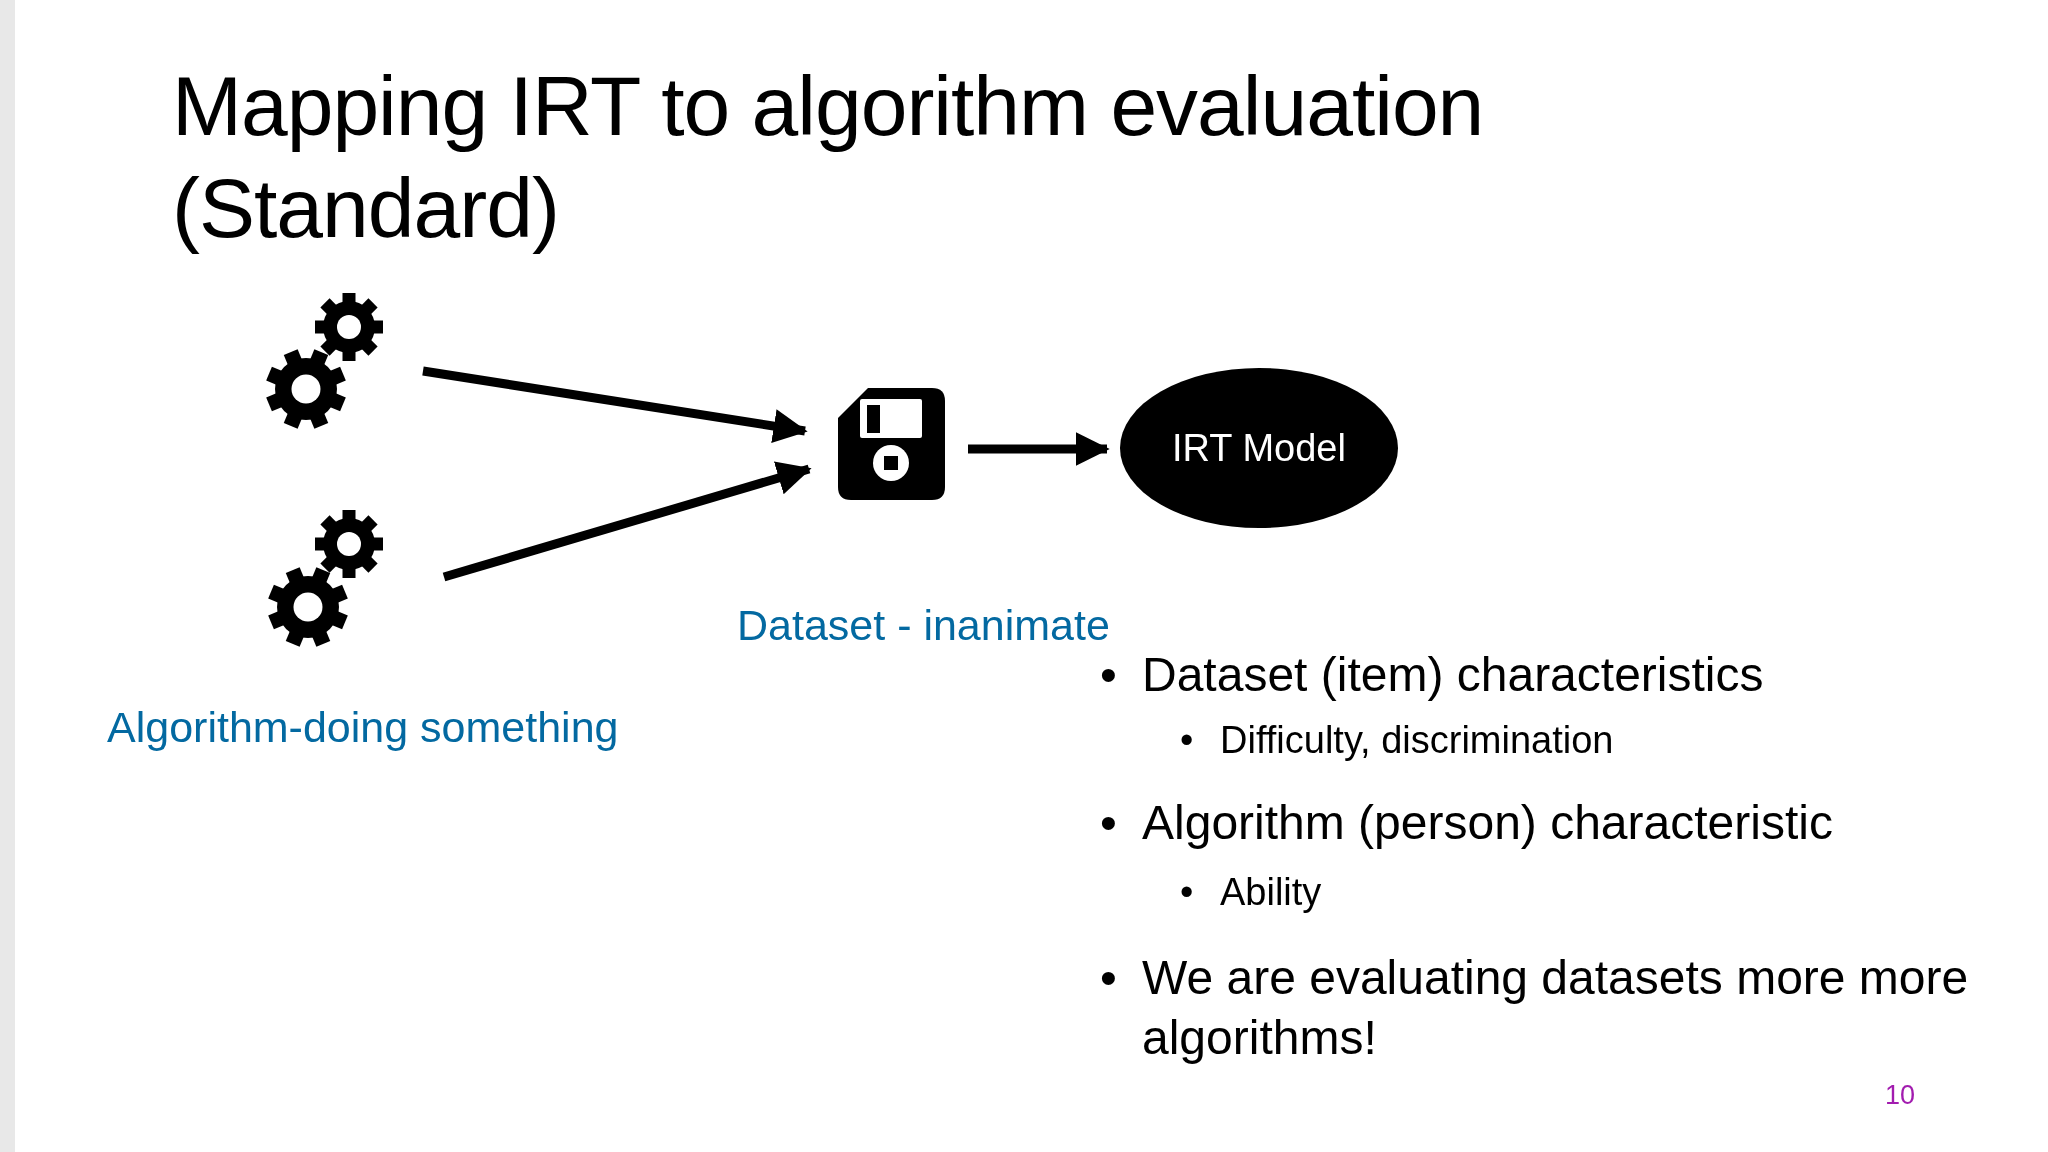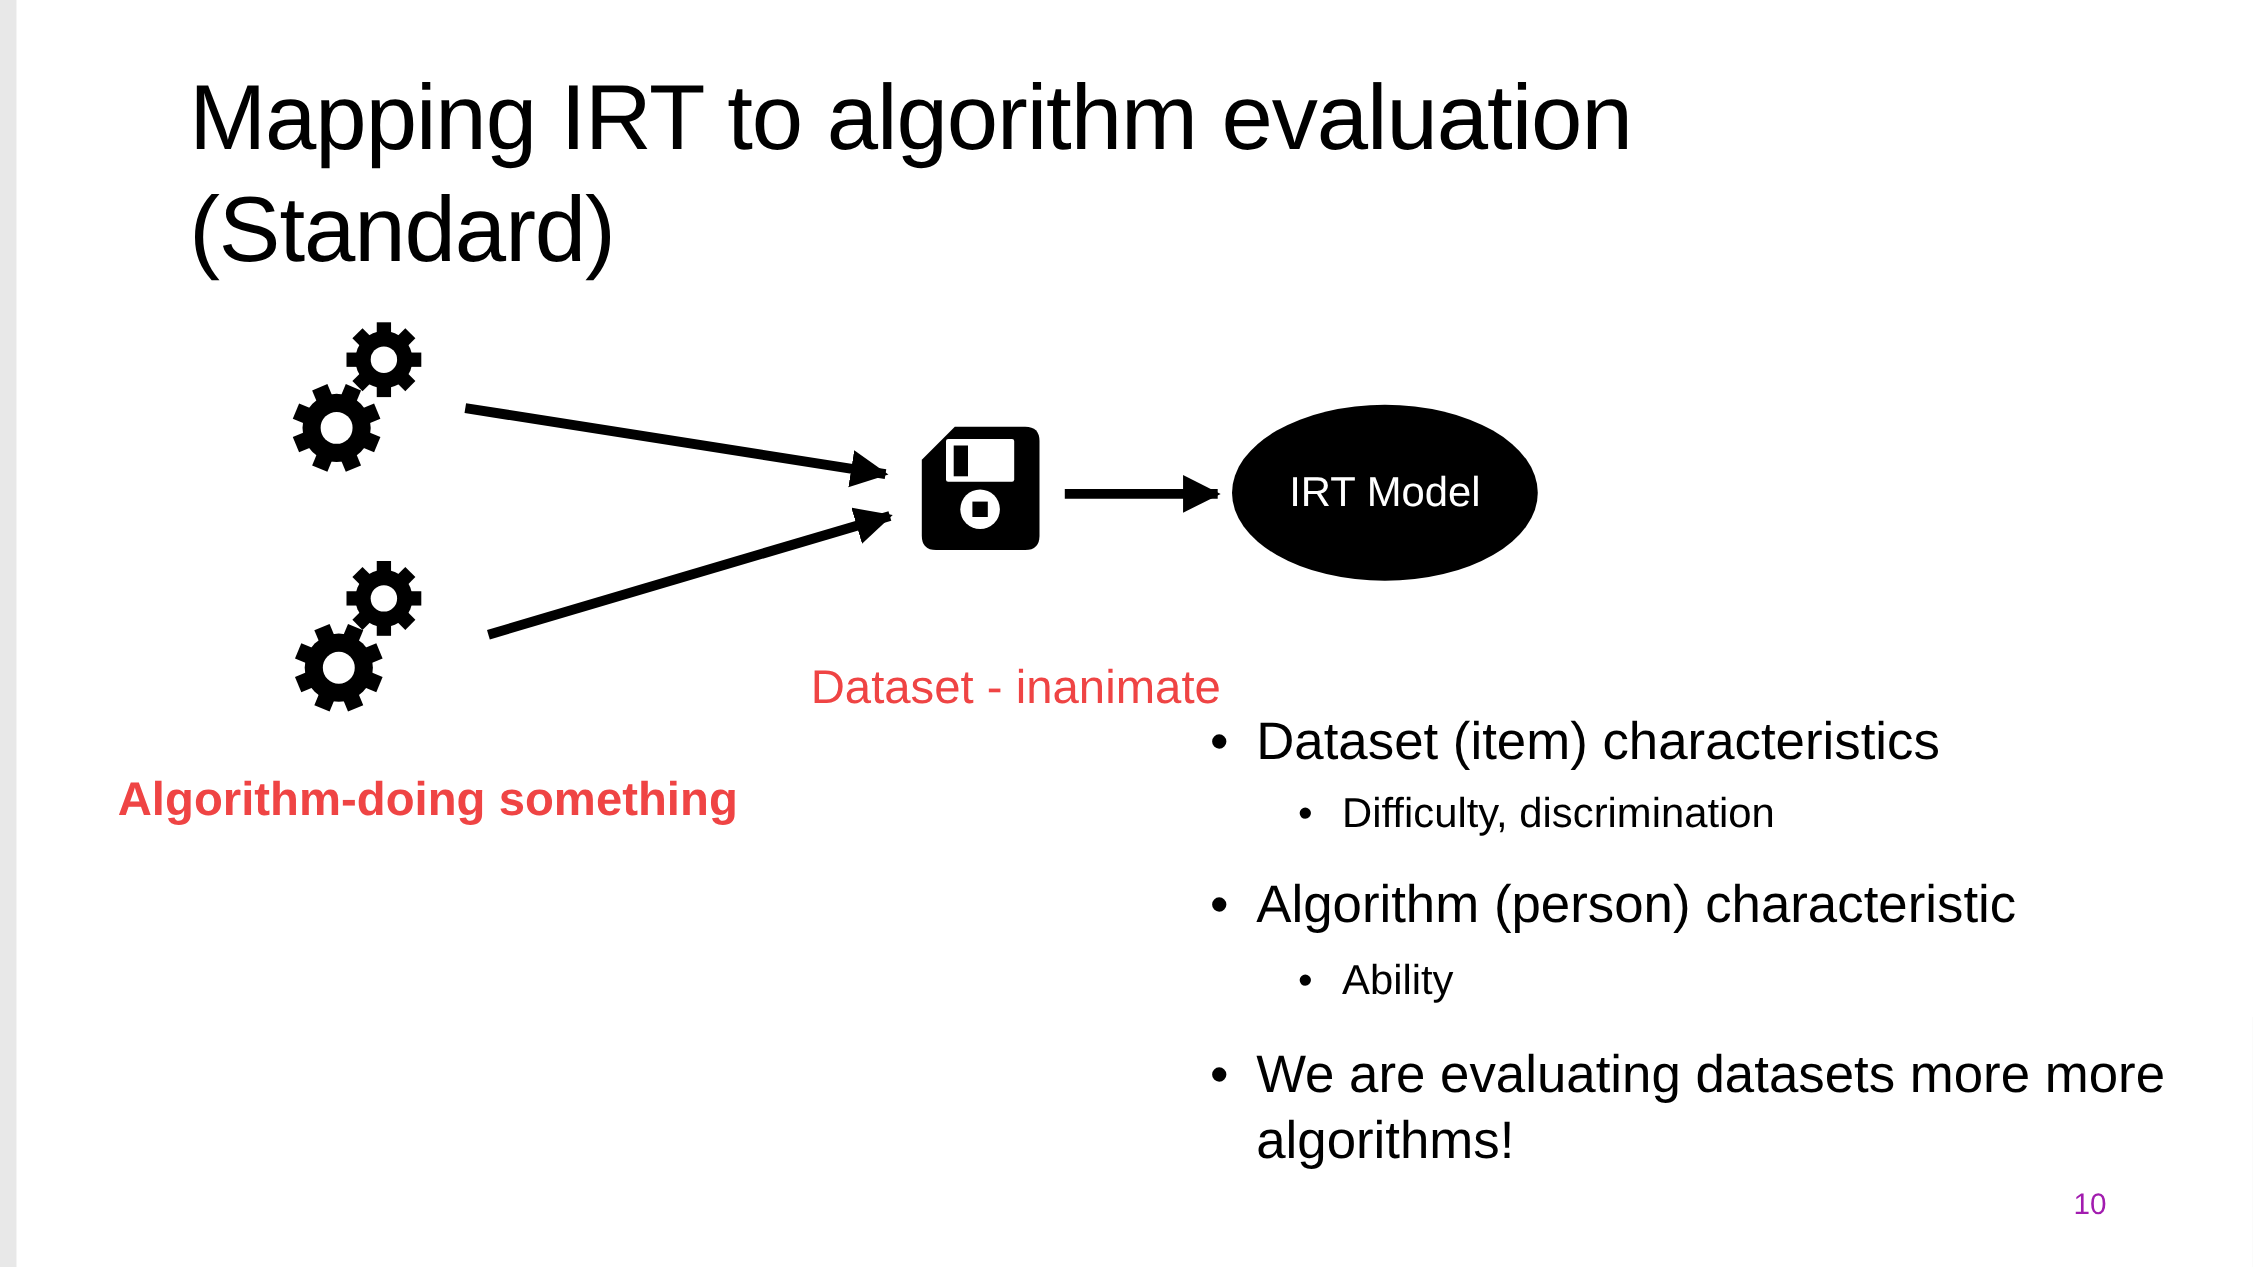--- a/index.html
+++ b/index.html
@@ -5,22 +5,22 @@
   html,body{margin:0;padding:0;background:#e8e8e8;}
   .slide{
     position:relative;width:2048px;height:1152px;background:#ffffff;
     overflow:hidden;font-family:"Liberation Sans",sans-serif;color:#000;margin-left:15px;
   }
   .title{
     position:absolute;left:157px;top:55px;width:1560px;
     font-size:84px;line-height:102px;letter-spacing:-1px;color:#000;
   }
   svg.diagram{position:absolute;left:0;top:0;}
-  .caption{position:absolute;font-size:43px;line-height:1.1;color:#ef4444;white-space:nowrap;}
-  .cap-algo{left:92px;top:704px;font-weight:bold;}
+  .caption{position:absolute;font-size:43px;line-height:1.1;color:#0369a1;white-space:nowrap;}
+  .cap-algo{left:92px;top:704px;}
   .cap-data{left:722px;top:602px;}
   .ellipse{
     position:absolute;left:1105px;top:368px;width:278px;height:160px;
     background:#000;border-radius:50%;
     display:flex;align-items:center;justify-content:center;text-align:right;
   }
   .ellipse .elabel{color:#fff;font-size:38px;}
   .bullets{position:absolute;left:1085px;top:645px;width:880px;}
   .b{display:flex;align-items:flex-start;}
   .l1{font-size:48px;line-height:1.25;}

